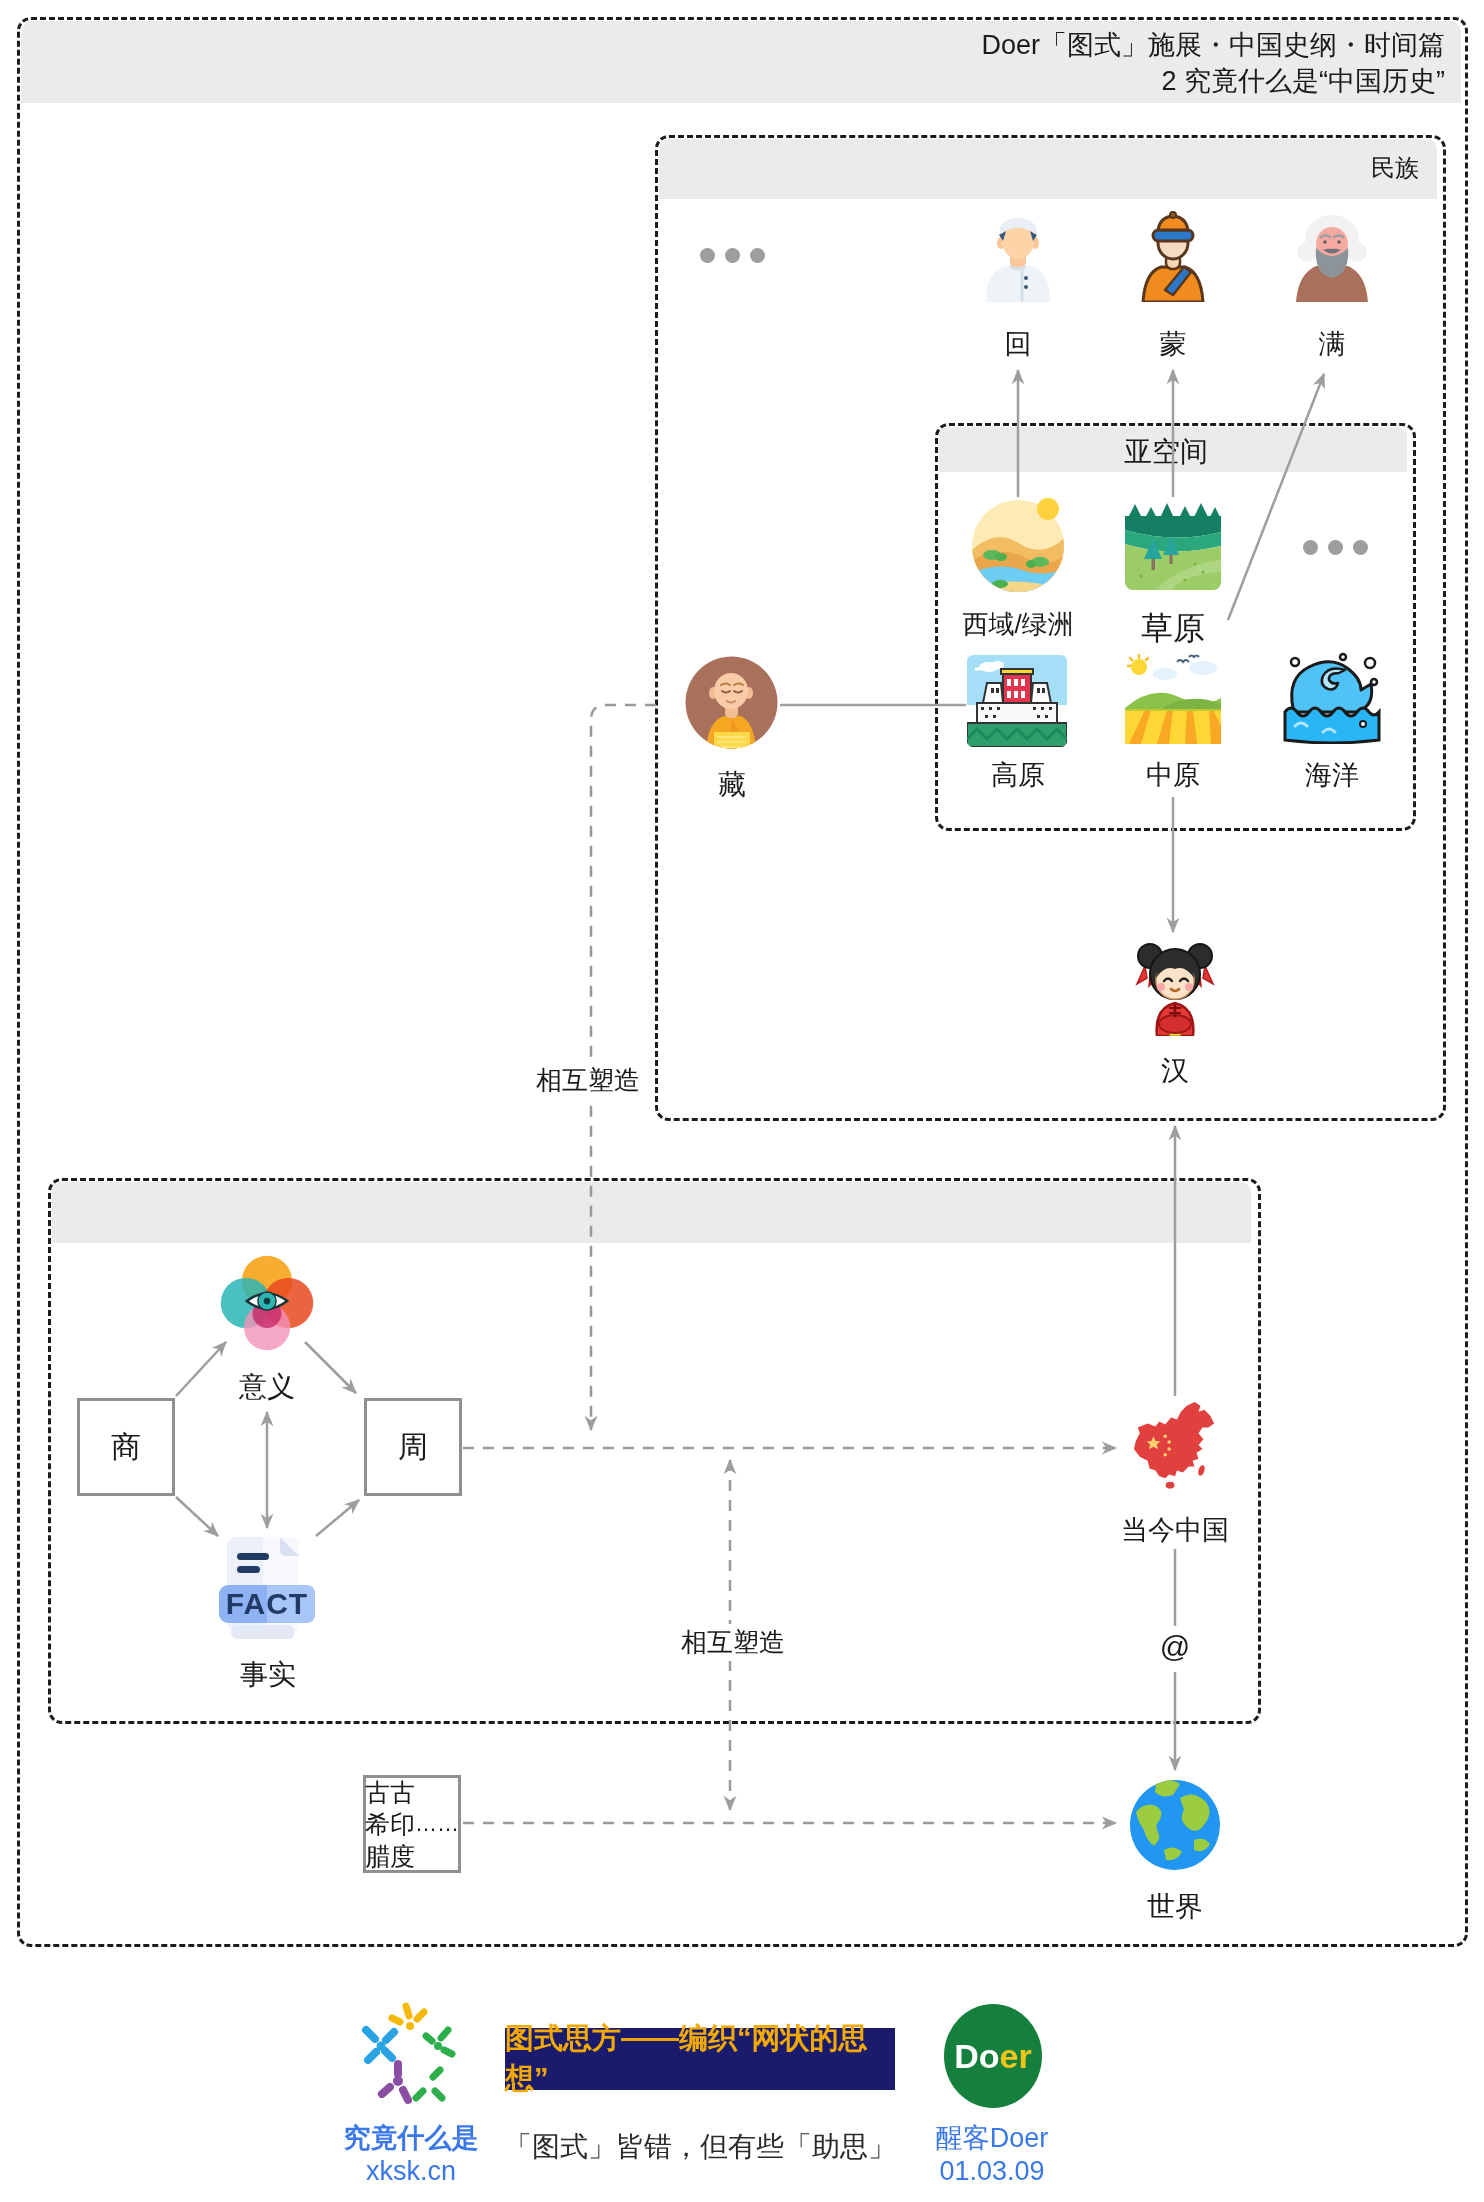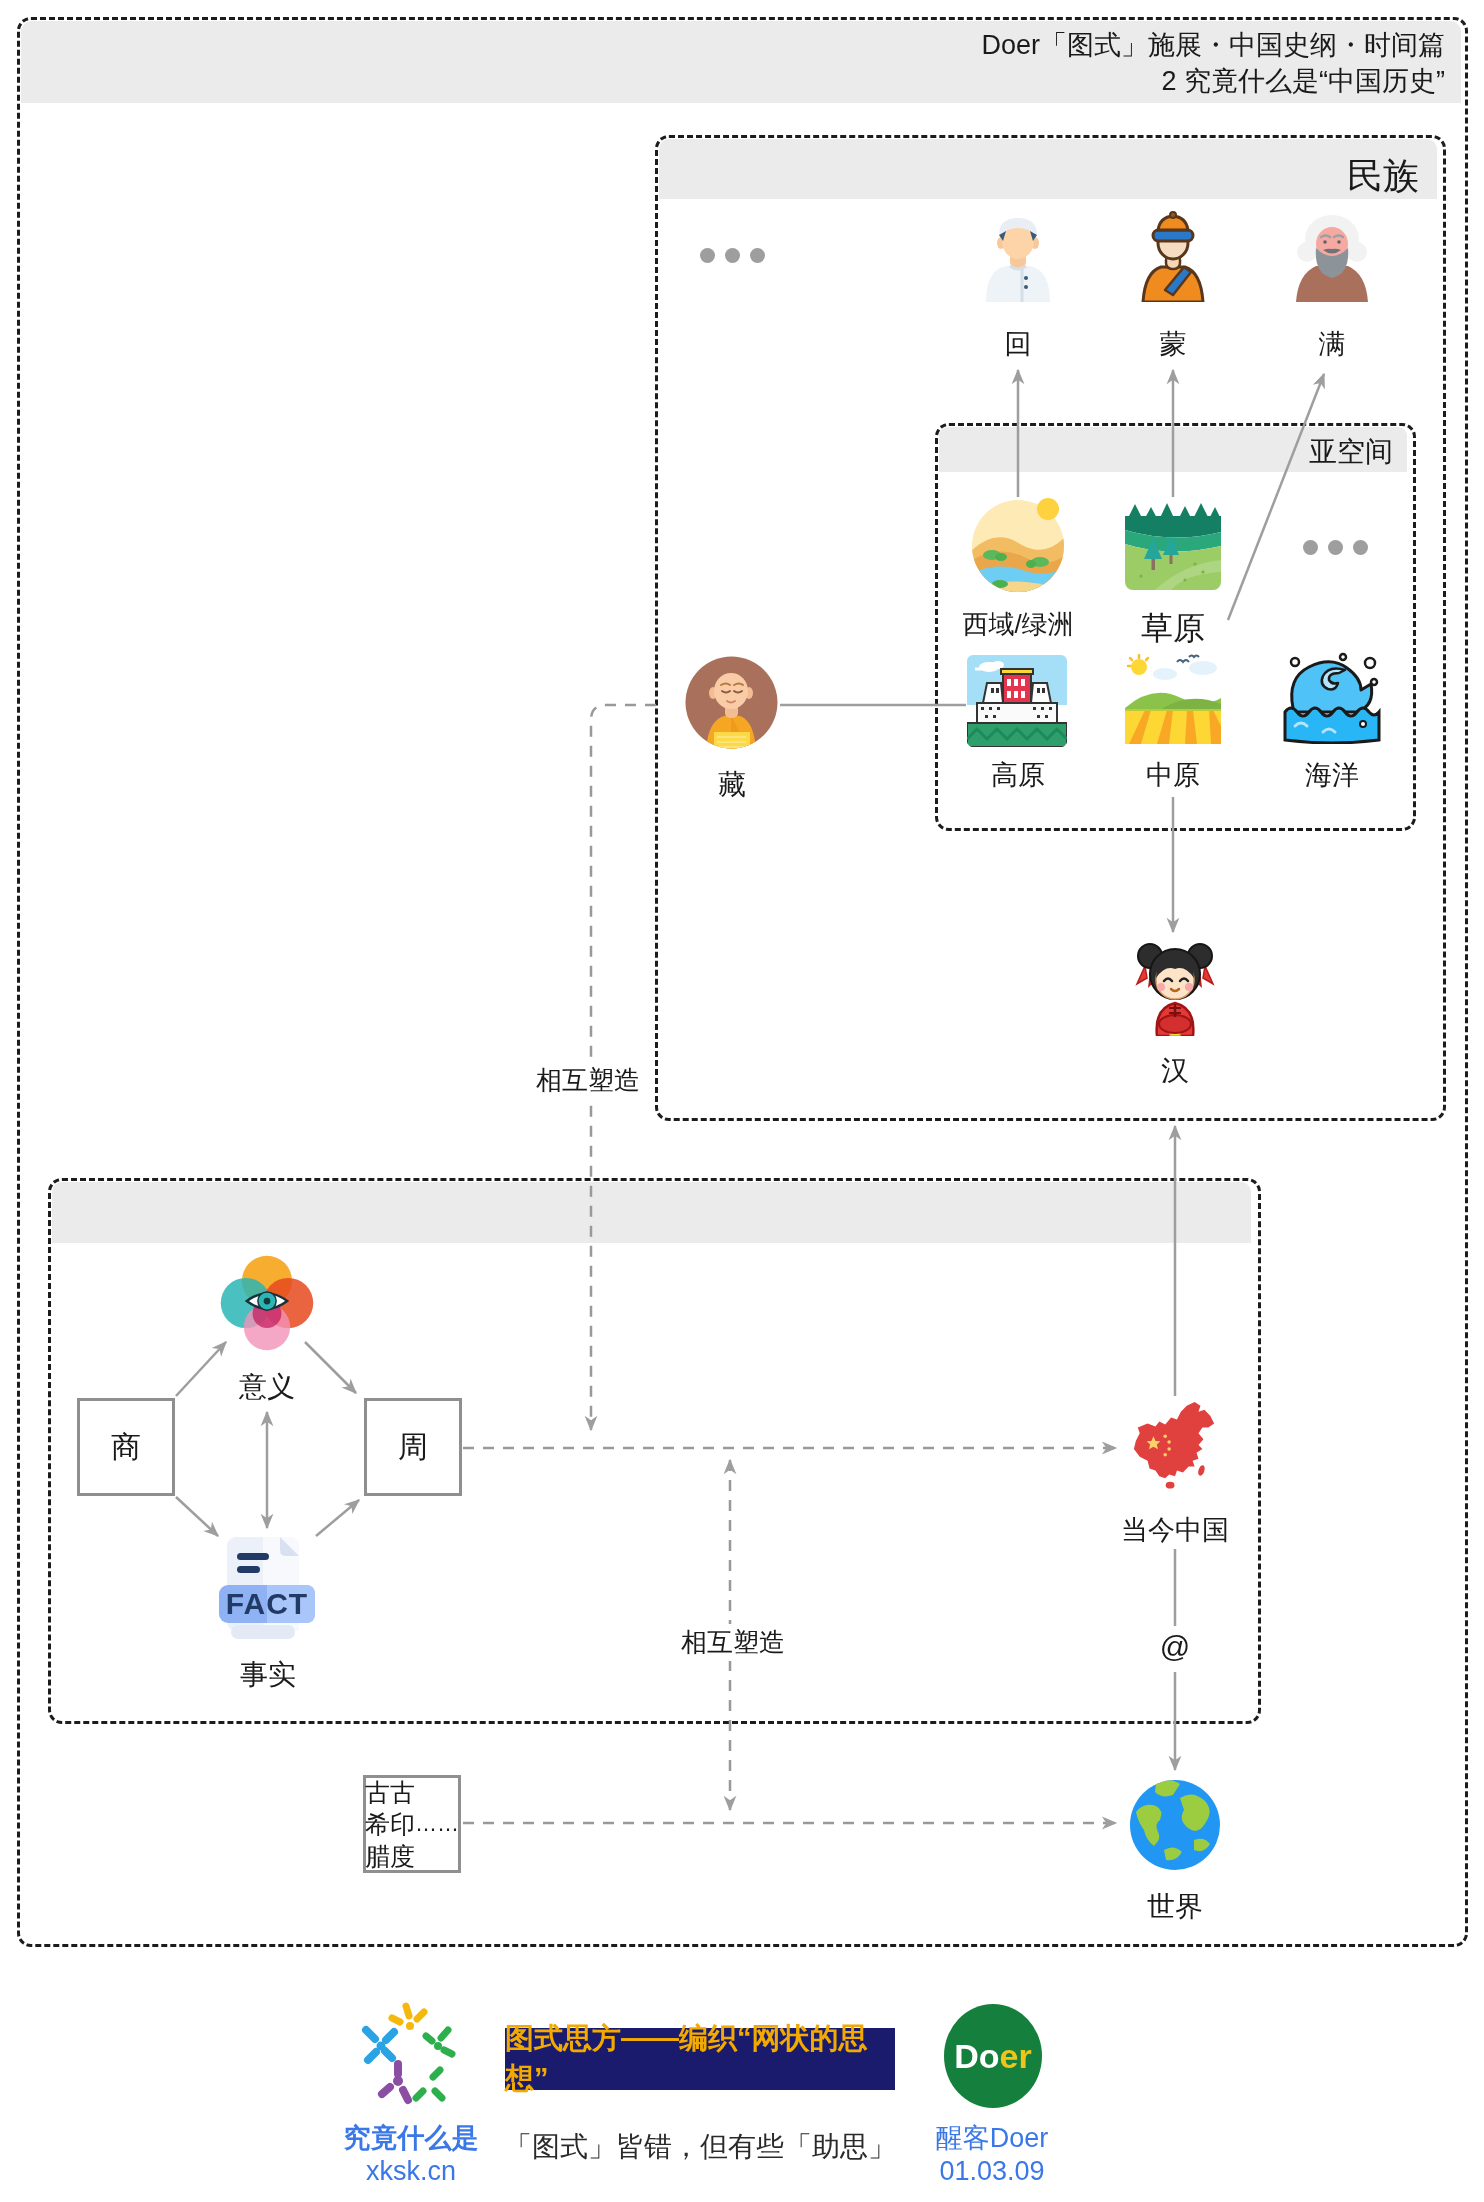--- a/index.html
+++ b/index.html
@@ -30,31 +30,31 @@
 
   <div class="dashed-box" style="left:17px;top:17px;width:1445px;height:1924px;"></div>
   <div class="band" style="left:21px;top:21px;width:1440px;height:82px;border-radius:11px 11px 0 0;"></div>
   <div class="lbl" style="left:30px;top:27px;width:1415px;text-align:right;font-size:27px;line-height:36px;">
     <div>Doer「图式」施展・中国史纲・时间篇</div>
     <div>2 究竟什么是“中国历史”</div>
   </div>
 
   <div class="dashed-box" style="left:655px;top:135px;width:785px;height:980px;"></div>
   <div class="band" style="left:659px;top:139px;width:778px;height:60px;border-radius:10px 10px 0 0;"></div>
-  <div class="lbl" style="left:659px;top:152px;width:760px;text-align:right;font-size:36px;">民族</div>
+  <div class="lbl" style="left:659px;top:152px;width:760px;text-align:right;font-size:24px;">民族</div>
 
   <div class="dots" style="left:700px;top:248px;">
     <span class="dot"></span>
     <span class="dot"></span>
     <span class="dot"></span>
   </div>
 
   <div class="dashed-box" style="left:935px;top:423px;width:475px;height:402px;"></div>
   <div class="band" style="left:939px;top:427px;width:468px;height:45px;border-radius:9px 9px 0 0;"></div>
-  <div class="lbl" style="left:939px;top:433px;width:454px;text-align:right;font-size:28px;">亚空间</div>
+  <div class="lbl" style="left:939px;top:433px;width:454px;font-size:28px;">亚空间</div>
 
   <div class="dots" style="left:1303px;top:540px;">
     <span class="dot"></span>
     <span class="dot"></span>
     <span class="dot"></span>
   </div>
 
   <div class="dashed-box" style="left:48px;top:1178px;width:1207px;height:540px;"></div>
   <div class="band" style="left:52px;top:1182px;width:1199px;height:61px;border-radius:10px 10px 0 0;"></div>
 

